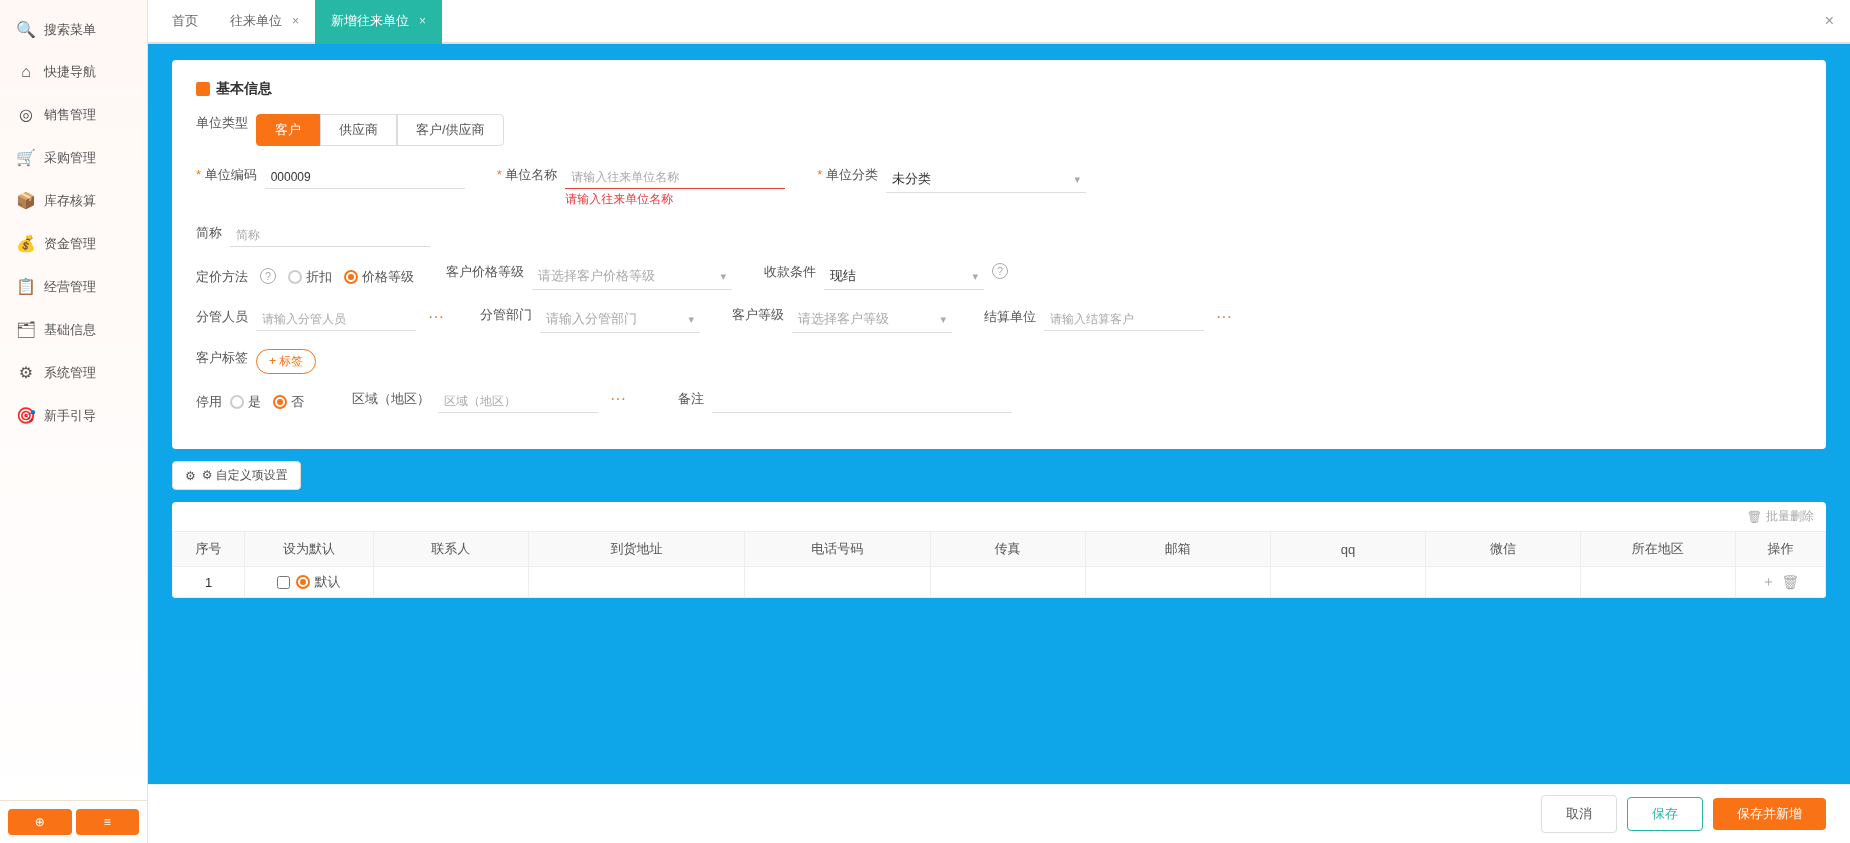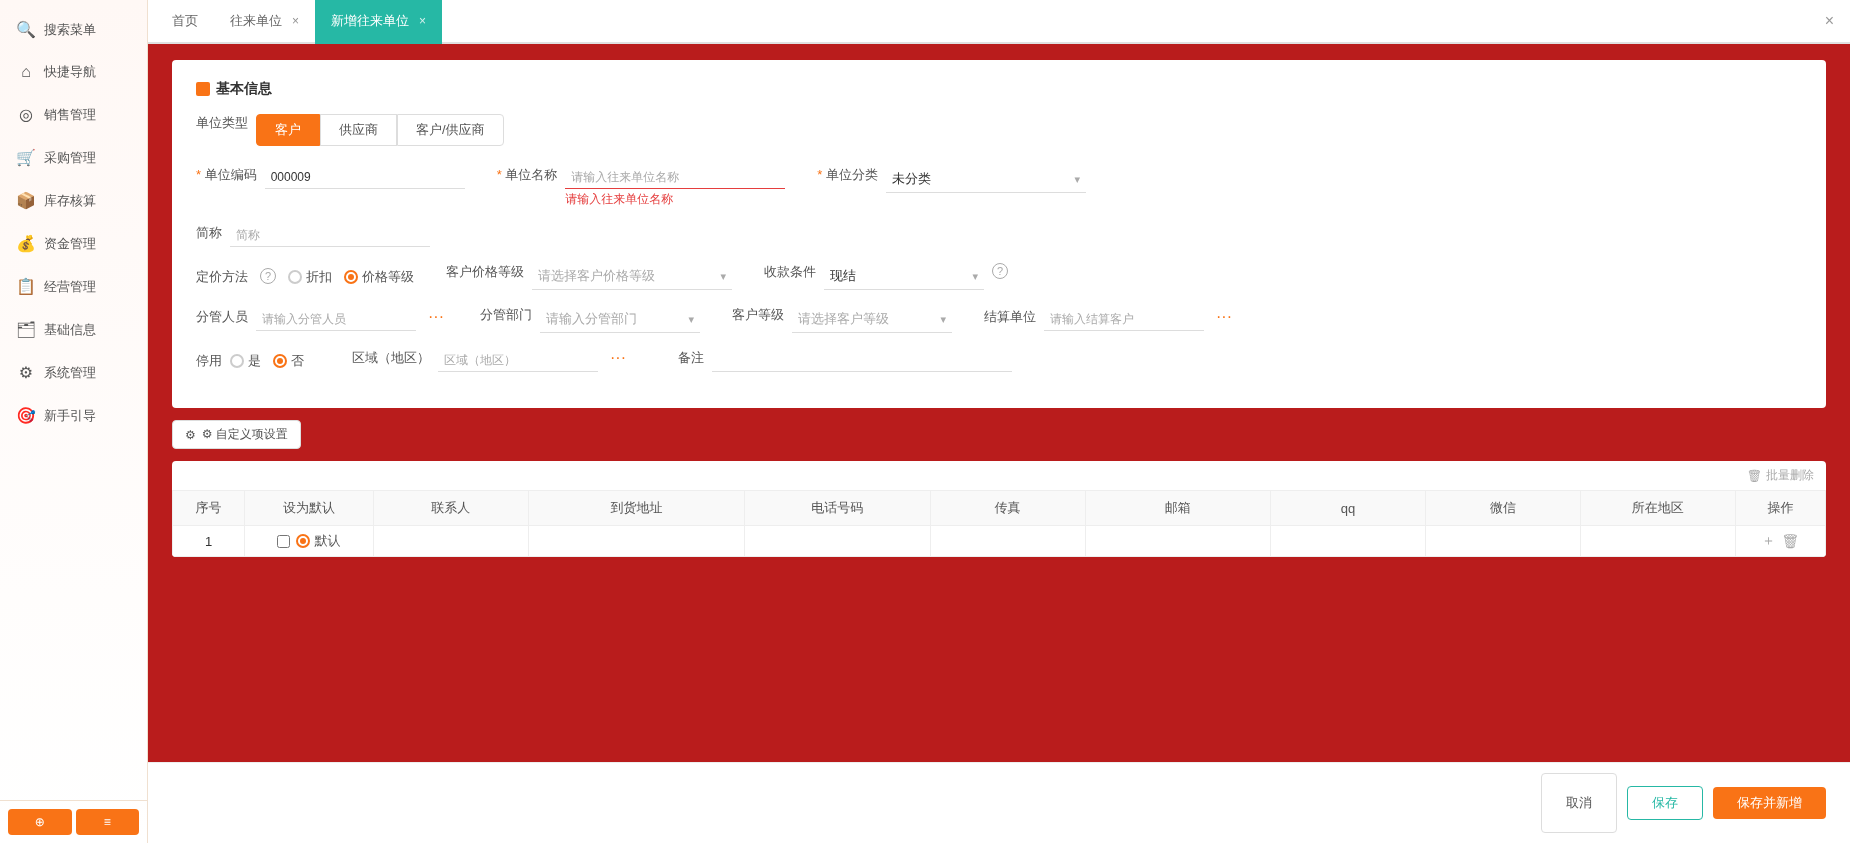--- a/index.html
+++ b/index.html
@@ -93,21 +93,21 @@
       color: #999;
       cursor: pointer;
       padding: 0 8px;
     }
 
     
     .form-area {
       flex: 1;
       overflow-y: auto;
       padding: 16px 24px;
-      background: #b91c1c;
+      background: #0ea5e9;
     }
 
     .section-title {
       display: flex;
       align-items: center;
       gap: 6px;
       font-size: 14px;
       font-weight: bold;
       color: #333;
       margin-bottom: 16px;
@@ -343,21 +343,21 @@
     .footer {
       display: flex;
       justify-content: flex-end;
       align-items: center;
       gap: 10px;
       padding: 10px 24px;
       background: #fff;
       border-top: 1px solid #eee;
     }
     .btn-cancel {
-      padding: 20px 24px;
+      padding: 9px 24px;
       border: 1px solid #ddd;
       background: #fff;
       border-radius: 4px;
       cursor: pointer;
       font-size: 13px;
       color: #555;
     }
     .btn-save {
       padding: 7px 24px;
       border: 1px solid #26b8a5;
@@ -556,20 +556,28 @@
             <span class="chevron">▾</span>
           </div>
         </div>
         <div class="form-field">
           <span class="field-label">结算单位</span>
           <input class="field-input" type="text" style="width: 160px;" placeholder="请输入结算客户">
           <span class="more-btn">···</span>
         </div>
       </div>
 
+      <div class="form-row" style="align-items:center;">
+        <div class="form-field">
+          <span class="field-label">客户标签</span>
+          <button class="tag-add-btn">
+            <span>+ 标签</span>
+          </button>
+        </div>
+      </div>
 
       <div class="form-row" style="align-items:center; gap:48px;">
         <div class="form-field">
           <span class="field-label">停用</span>
           <div class="radio-group">
             <div class="radio-item">
               <div class="radio-circle"></div>
               <span>是</span>
             </div>
             <div class="radio-item">

